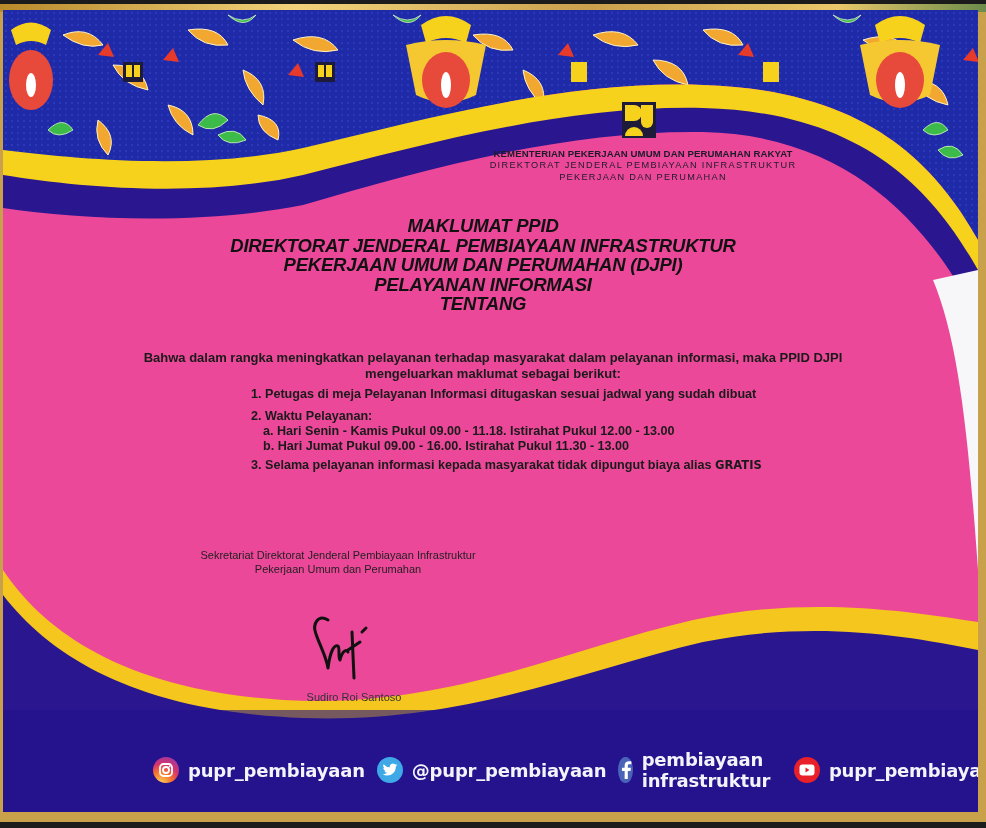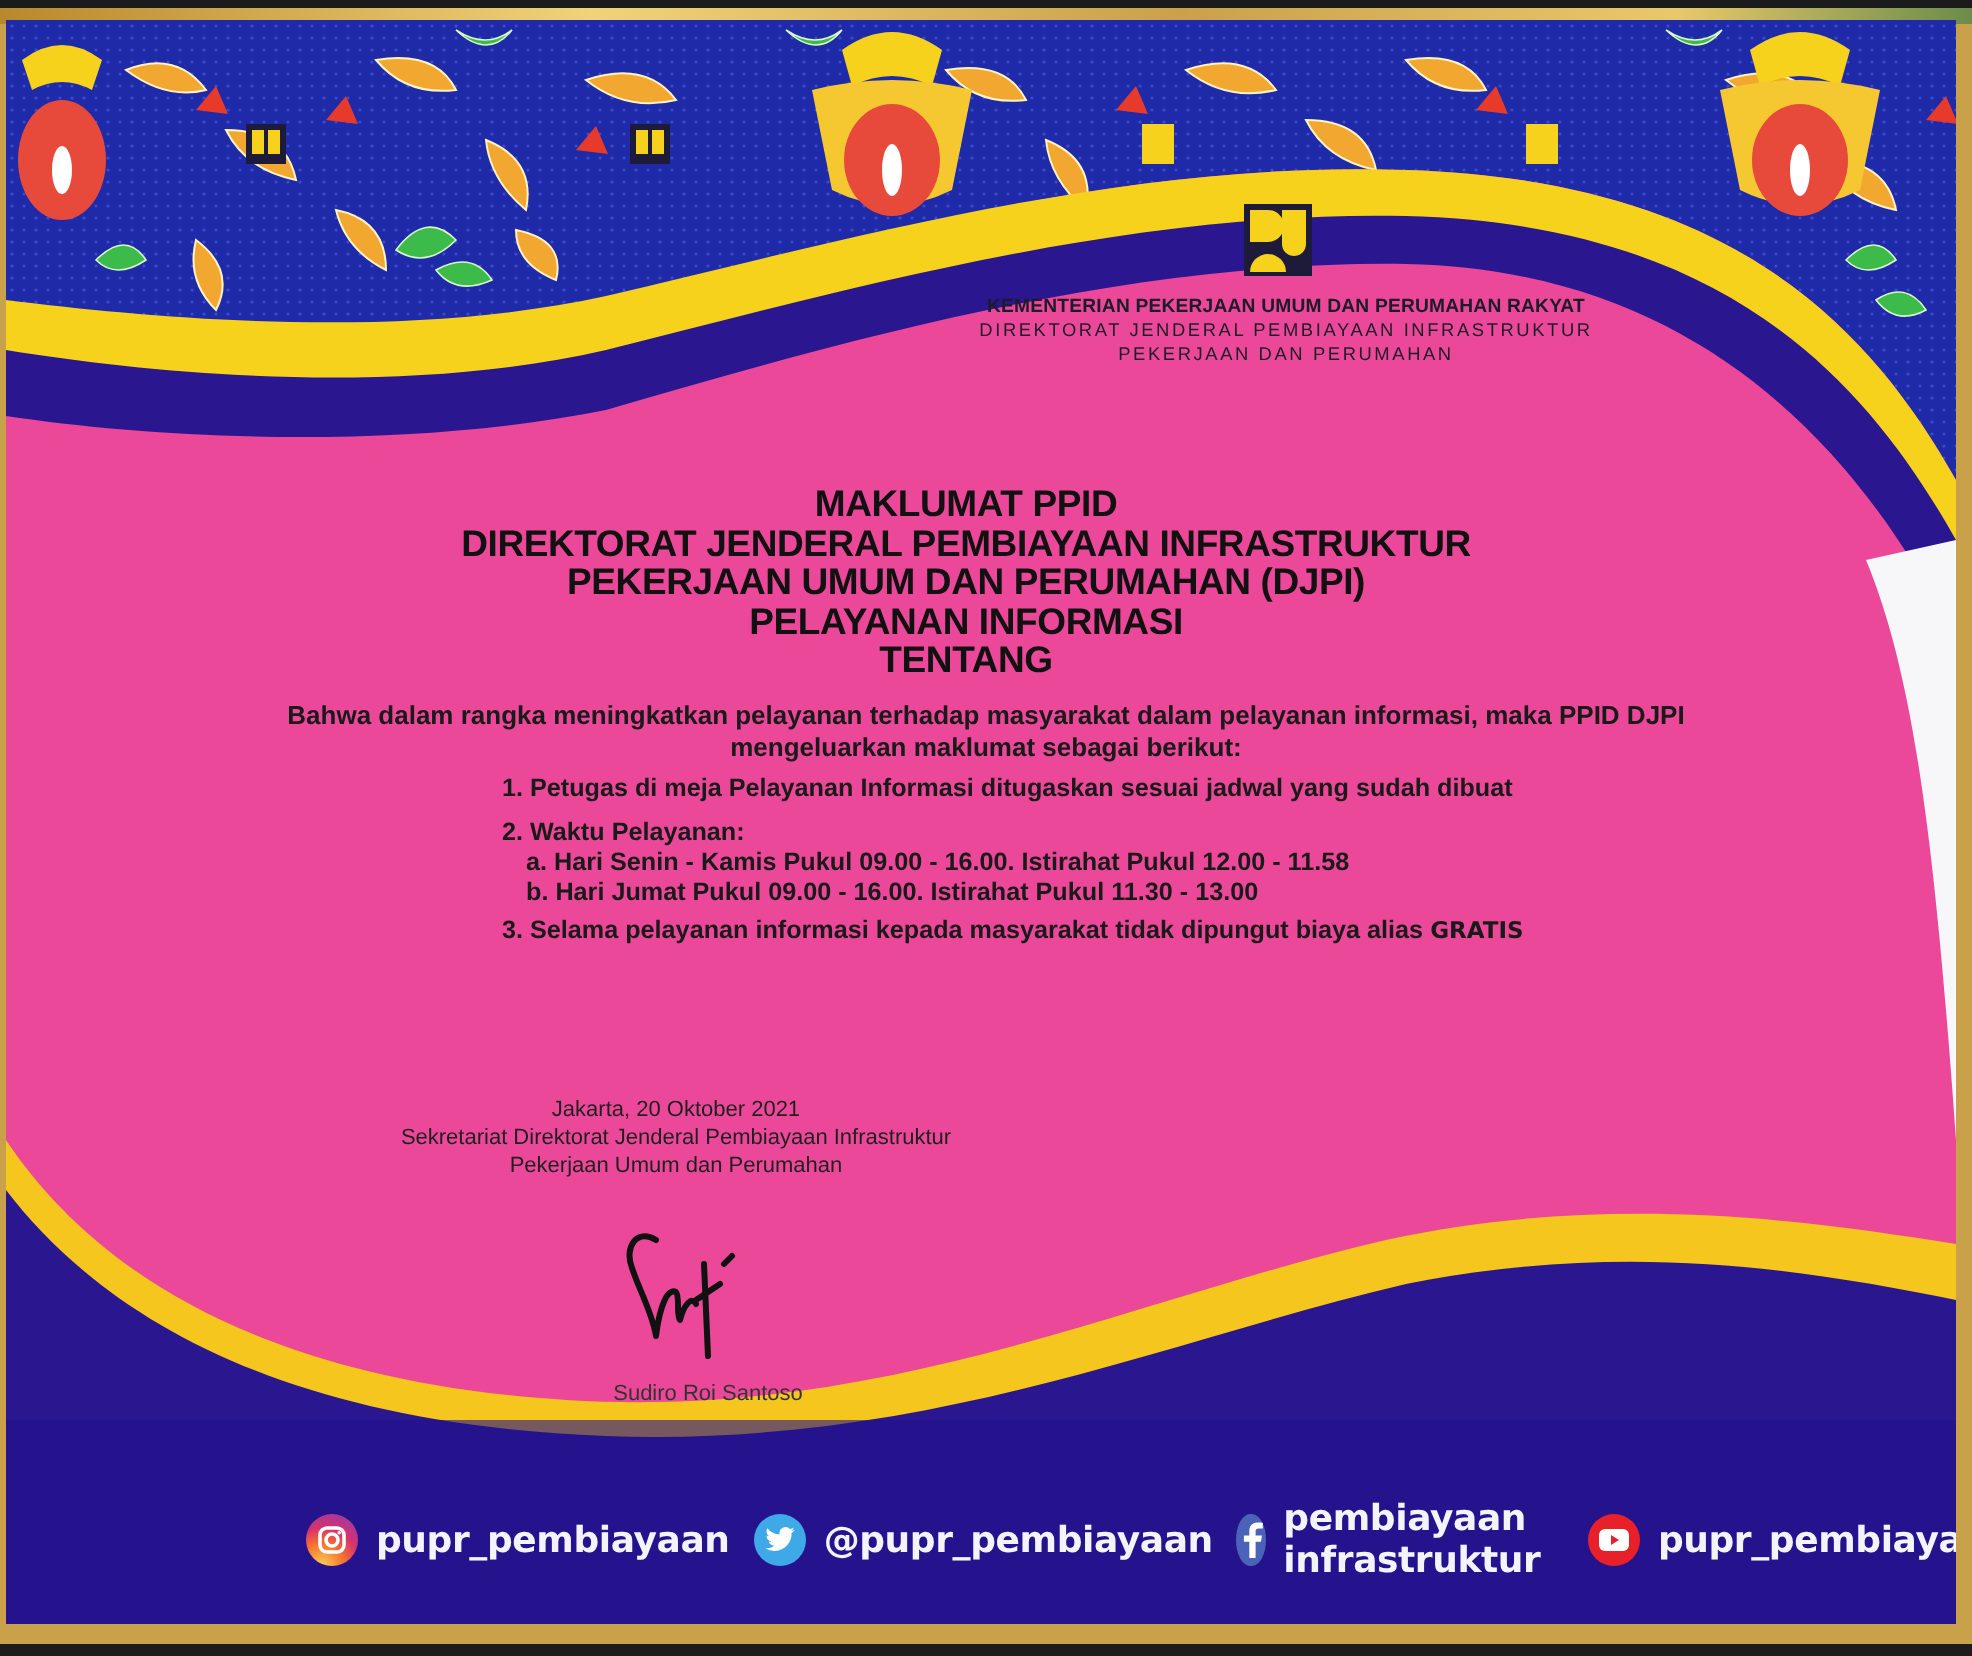--- a/index.html
+++ b/index.html
@@ -23,21 +23,21 @@
     .content { position: absolute; left: 0; top: 0; width: 975px; height: 802px; }
 
     
     .logo {
       position: absolute; left: 619px; top: 92px; width: 34px; height: 36px;
     }
     .ministry { position: absolute; left: 470px; top: 138px; width: 340px; text-align: center; color: #1d1a2a; }
     .ministry .l1 { font-size: 9.6px; font-weight: 700; letter-spacing: 0.1px; }
     .ministry .l2, .ministry .l3 { font-size: 9.2px; letter-spacing: 1.3px; line-height: 12px; }
 
-    .title { position: absolute; left: 180px; top: 232px; width: 600px; text-align: center; color: #111; font-weight: 700; }
+    .title { position: absolute; left: 180px; top: 206px; width: 600px; text-align: center; color: #111; font-weight: 700; font-style: italic; }
     .title div { font-size: 18.5px; line-height: 19.5px; letter-spacing: -0.2px; }
 
     .intro { position: absolute; left: 60px; top: 340px; width: 860px; text-align: center; font-size: 13px; font-weight: 700; color: #1a1a1a; line-height: 16px; }
 
     .items { position: absolute; left: 248px; top: 377px; width: 640px; font-size: 12.6px; font-weight: 700; color: #1a1a1a; }
     .items .it { line-height: 15px; margin-bottom: 7px; }
     .items .sub { padding-left: 12px; line-height: 15px; }
     .items .it.has-sub { margin-bottom: 4px; }
     .items .cont { padding-left: 14px; }
     .items .gratis { font-weight: 900; font-family: "DejaVu Sans", sans-serif; font-size: 11.5px; }
@@ -180,30 +180,29 @@
       <div>Bahwa dalam rangka meningkatkan pelayanan terhadap masyarakat dalam pelayanan informasi, maka PPID DJPI</div>
       <div>mengeluarkan maklumat sebagai berikut:</div>
     </div>
 
     <div class="items">
       <div class="it">
         <span>1. Petugas di meja Pelayanan Informasi ditugaskan sesuai jadwal yang sudah dibuat</span>
       </div>
       <div class="it has-sub">
         <div>2. Waktu Pelayanan:</div>
-        <div class="sub">a. Hari Senin - Kamis Pukul 09.00 - 16.00. Istirahat Pukul 12.00 - 11.58</div>
+        <div class="sub">a. Hari Senin - Kamis Pukul 09.00 - 11.18. Istirahat Pukul 12.00 - 13.00</div>
         <div class="sub">b. Hari Jumat Pukul 09.00 - 16.00. Istirahat Pukul 11.30 - 13.00</div>
       </div>
       <div class="it">
         <span>3. Selama pelayanan informasi kepada masyarakat tidak dipungut  biaya alias </span><span class="gratis">GRATIS</span>
       </div>
     </div>
 
     <div class="sign">
-      <div>Jakarta, 20 Oktober 2021</div>
       <div>Sekretariat Direktorat Jenderal Pembiayaan Infrastruktur</div>
       <div>Pekerjaan Umum dan Perumahan</div>
     </div>
 
     <svg class="signature" viewBox="0 0 70 70">
       <path d="M20 8 C10 2 4 12 8 22 C12 34 18 44 20 56 M20 56 C22 40 26 32 30 34 C32 36 30 46 32 48 C34 40 38 36 40 40 M44 20 L46 66 M40 38 L52 30 M54 20 L58 16" fill="none" stroke="#111" stroke-width="3" stroke-linecap="round" stroke-linejoin="round"></path>
     </svg>
     <div class="signer">Sudiro Roi Santoso</div>
 
     <div class="social">

